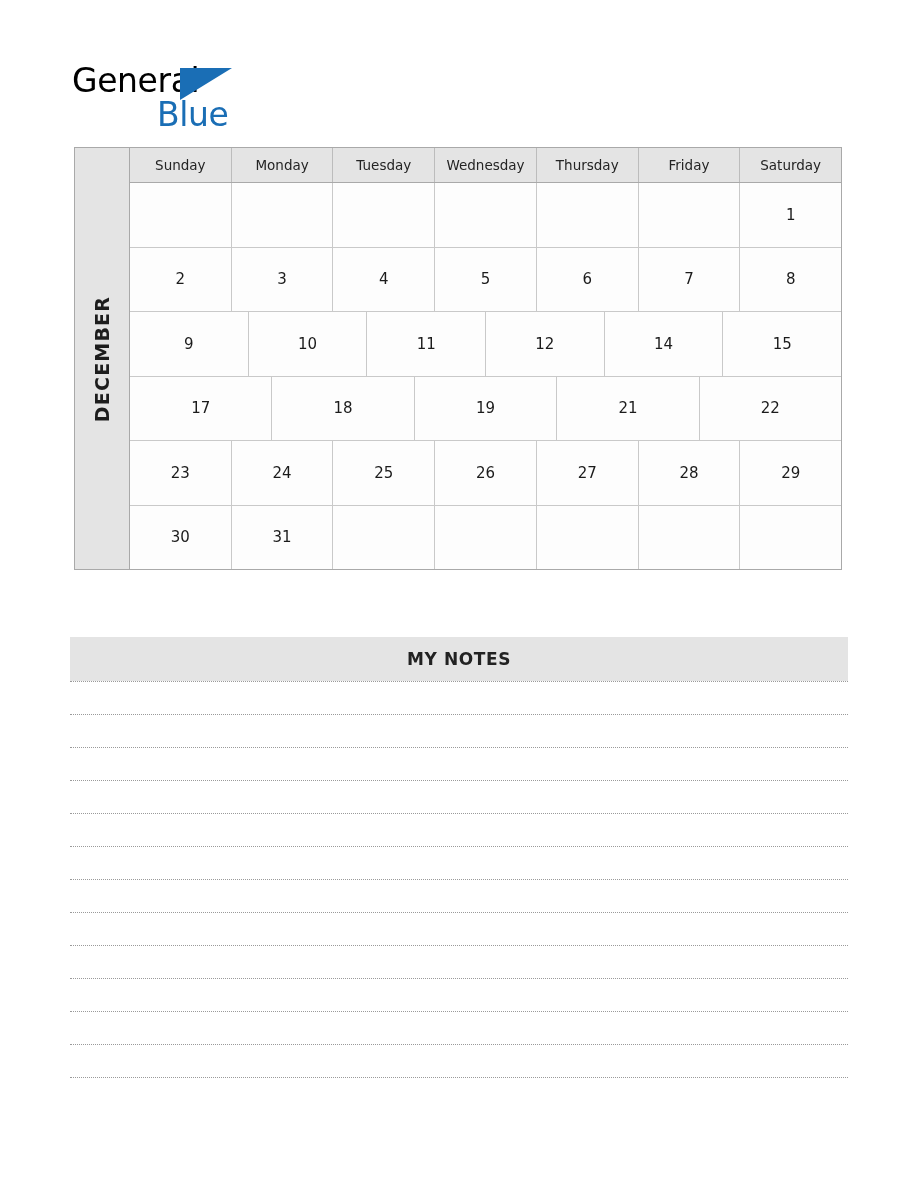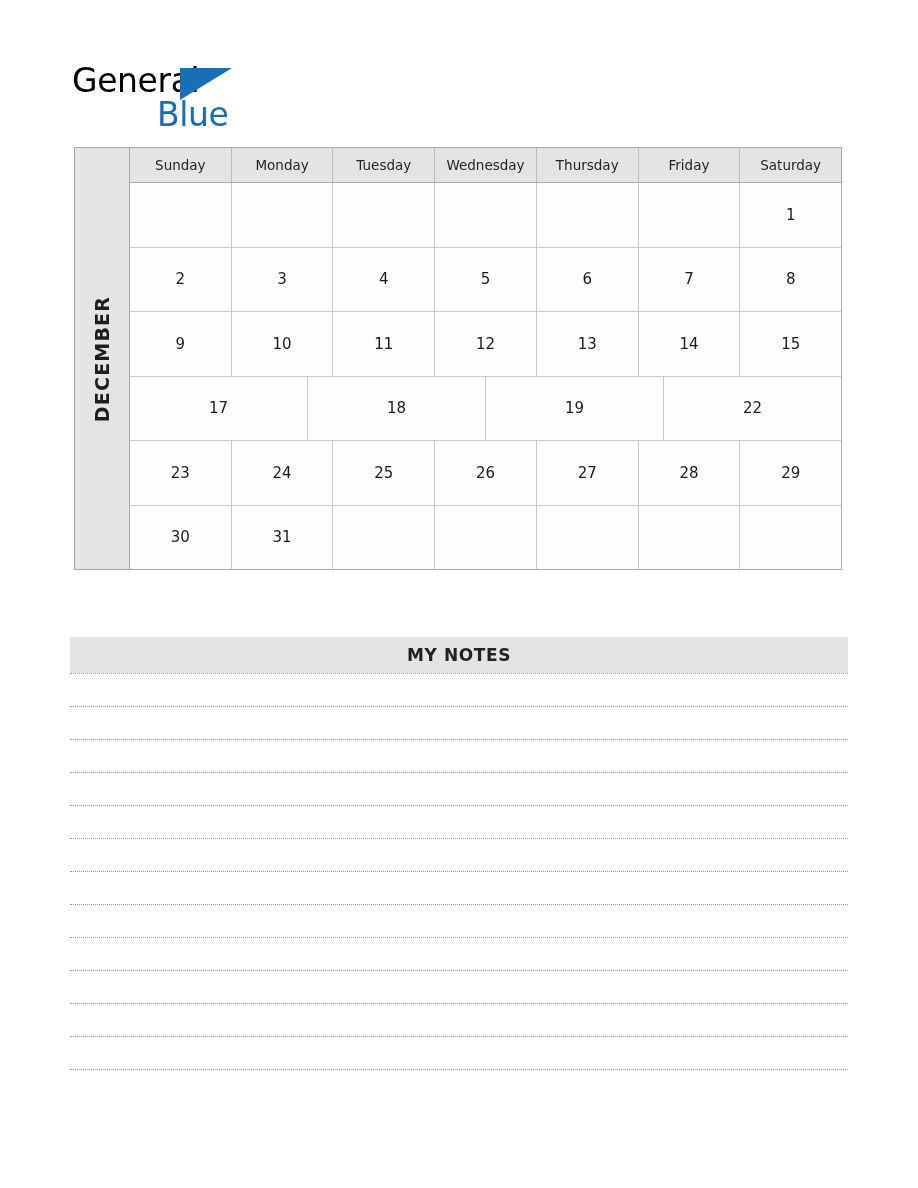--- a/index.html
+++ b/index.html
@@ -160,21 +160,21 @@
   .day-cell:last-child { border-right: none; }
 
   
   .notes {
     position: absolute;
     left: 70px;
     top: 637px;
     width: 778px;
   }
   .notes-title-bar {
-    height: 36px;
+    height: 44px;
     background: #e4e4e4;
     display: flex;
     align-items: center;
     justify-content: center;
   }
   .notes-title {
     font-family: "DejaVu Sans", sans-serif;
     font-size: 17px;
     font-weight: 700;
     letter-spacing: 0.6px;
@@ -238,29 +238,29 @@
       <div class="day-cell">6</div>
       <div class="day-cell">7</div>
       <div class="day-cell">8</div>
     </div>
 
     <div class="week-row">
       <div class="day-cell">9</div>
       <div class="day-cell">10</div>
       <div class="day-cell">11</div>
       <div class="day-cell">12</div>
-      <div class="day-cell">13</div>
       <div class="day-cell">14</div>
       <div class="day-cell">15</div>
     </div>
 
     <div class="week-row">
       <div class="day-cell">17</div>
       <div class="day-cell">18</div>
       <div class="day-cell">19</div>
+      <div class="day-cell">21</div>
       <div class="day-cell">22</div>
     </div>
 
     <div class="week-row">
       <div class="day-cell">23</div>
       <div class="day-cell">24</div>
       <div class="day-cell">25</div>
       <div class="day-cell">26</div>
       <div class="day-cell">27</div>
       <div class="day-cell">28</div>

